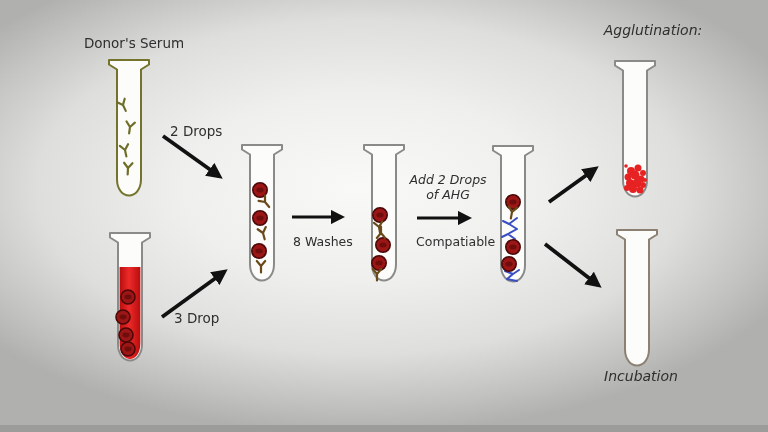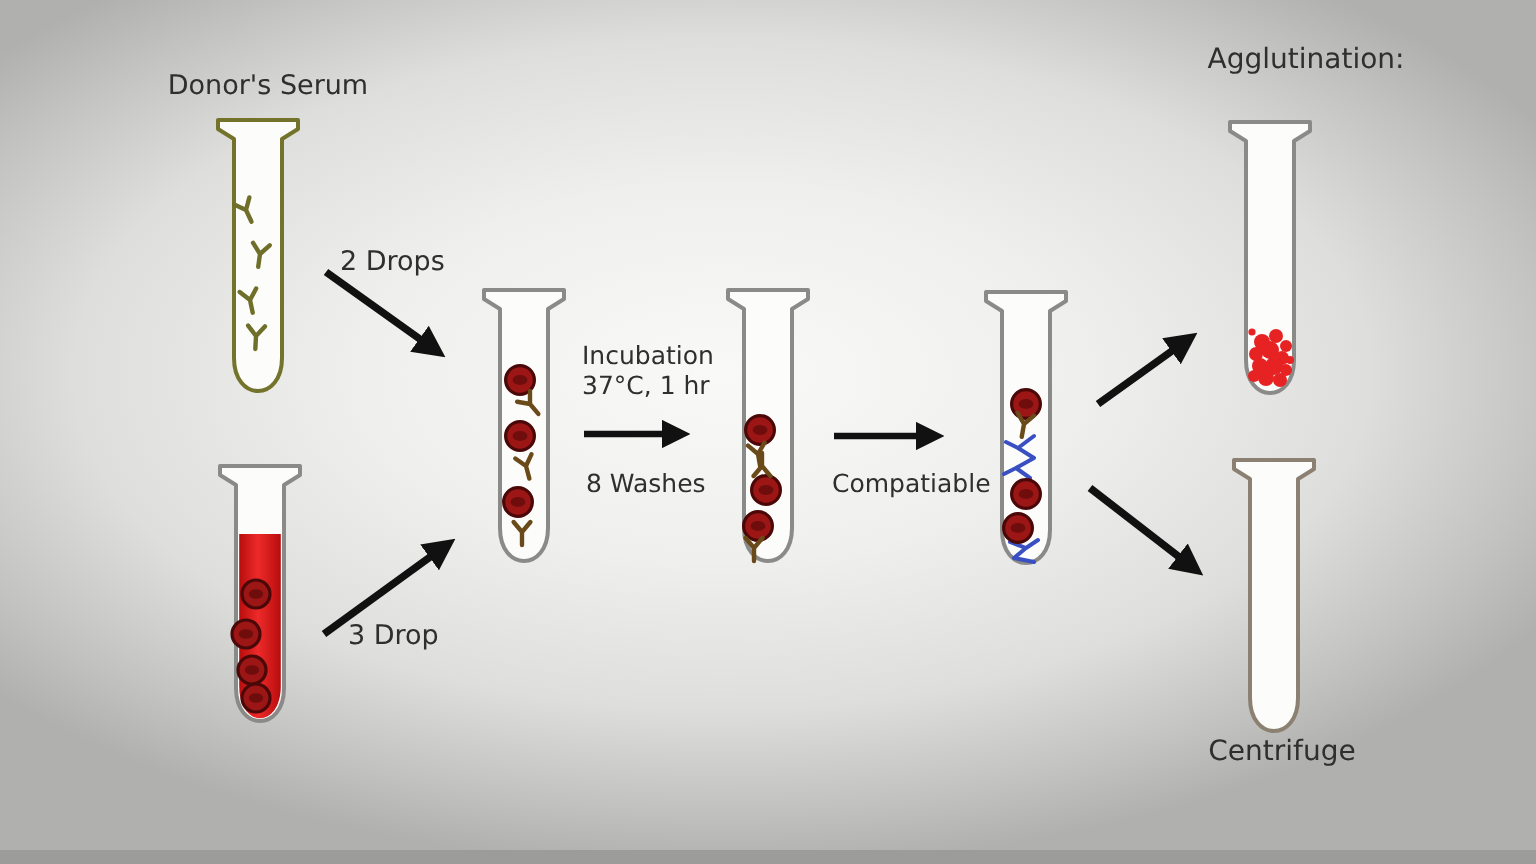--- a/index.html
+++ b/index.html
@@ -4,21 +4,21 @@
 <style>
   html,body{margin:0;padding:0;background:#9c9c9a;}
   .stage{
     position:relative;width:768px;height:425px;overflow:hidden;
     background:radial-gradient(ellipse 62% 58% at 47% 44%, #f9f9f7 0%, #efefed 38%, #dededc 68%, #c2c2c0 88%, #b0b0ae 100%);
     font-family:"DejaVu Sans","Liberation Sans",sans-serif;
     color:var(--text,#2f2f2f);
   }
   .lbl{position:absolute;white-space:nowrap;}
   .lbl.centered{transform:translateX(-50%);text-align:center;}
-  .lbl span{display:block;}
+  .lbl span{display:block;font-style:italic;}
   .fs-big{font-size:13.5px;}
   .fs-step{font-size:12.5px;line-height:14.5px;}
   .fs-outcome{font-size:14px;line-height:16px;}
   svg{position:absolute;overflow:visible;}
   .glass{fill:#fcfcfb;stroke:var(--tube-glass,#8a8a88);stroke-width:2;stroke-linejoin:round;}
   .glass.olive{stroke:var(--tube-olive,#73732c);}
   .glass.brown{stroke:var(--tube-brown,#8b8071);}
   .ab path{fill:none;stroke-width:2.2;stroke-linecap:round;stroke-linejoin:round;}
   .ab.serum path{stroke:var(--serum-antibody,#6f6f2a);}
   .ab.bound path{stroke:var(--bound-antibody,#6b4a1a);}
@@ -36,36 +36,36 @@
 
 <div class="stage">
 
   <div class="lbl centered fs-big" style="left:134px;top:35px">Donor's Serum</div>
 
   <div class="lbl fs-big" style="left:170px;top:123px">2 Drops</div>
 
   <div class="lbl fs-big" style="left:174px;top:310px">3 Drop</div>
 
 
-  <div class="lbl fs-step" style="left:291px;top:171px">
-    <span>Incubation</span>
-    <span>37°C, 1 hr</span>
+
+  <div class="lbl fs-step" style="left:293px;top:235px">8 Washes</div>
+
+  <div class="lbl centered fs-step" style="left:448px;top:173px">
+    <span>Add 2 Drops</span>
+    <span>of AHG</span>
   </div>
-
-  <div class="lbl fs-step" style="left:293px;top:235px">8 Washes</div>
-
 
   <div class="lbl fs-step" style="left:416px;top:235px">Compatiable</div>
 
   <div class="lbl centered fs-outcome" style="left:653px;top:22px">
     <span>Agglutination:</span>
   </div>
 
   <div class="lbl centered fs-outcome" style="left:641px;top:368px">
-    <span>Centrifuge</span>
+    <span>Incubation</span>
   </div>
 
   <svg style="left:106px;top:58px" width="46" height="146" viewBox="0 0 46 146">
     <path class="glass olive" d="M3,2 H43 V6.5 L35,11.5 V121 C35,143 11,143 11,121 V11.5 L3,6.5 Z"></path>
     <g class="ab serum">
       <g transform="translate(17,47) rotate(-25)">
           <path d="M-4.2,-5 L0,0 L4.2,-5 M0,0 L0,6.5"></path>
         </g>
       <g transform="translate(24,69) rotate(8)">
           <path d="M-4.2,-5 L0,0 L4.2,-5 M0,0 L0,6.5"></path>

